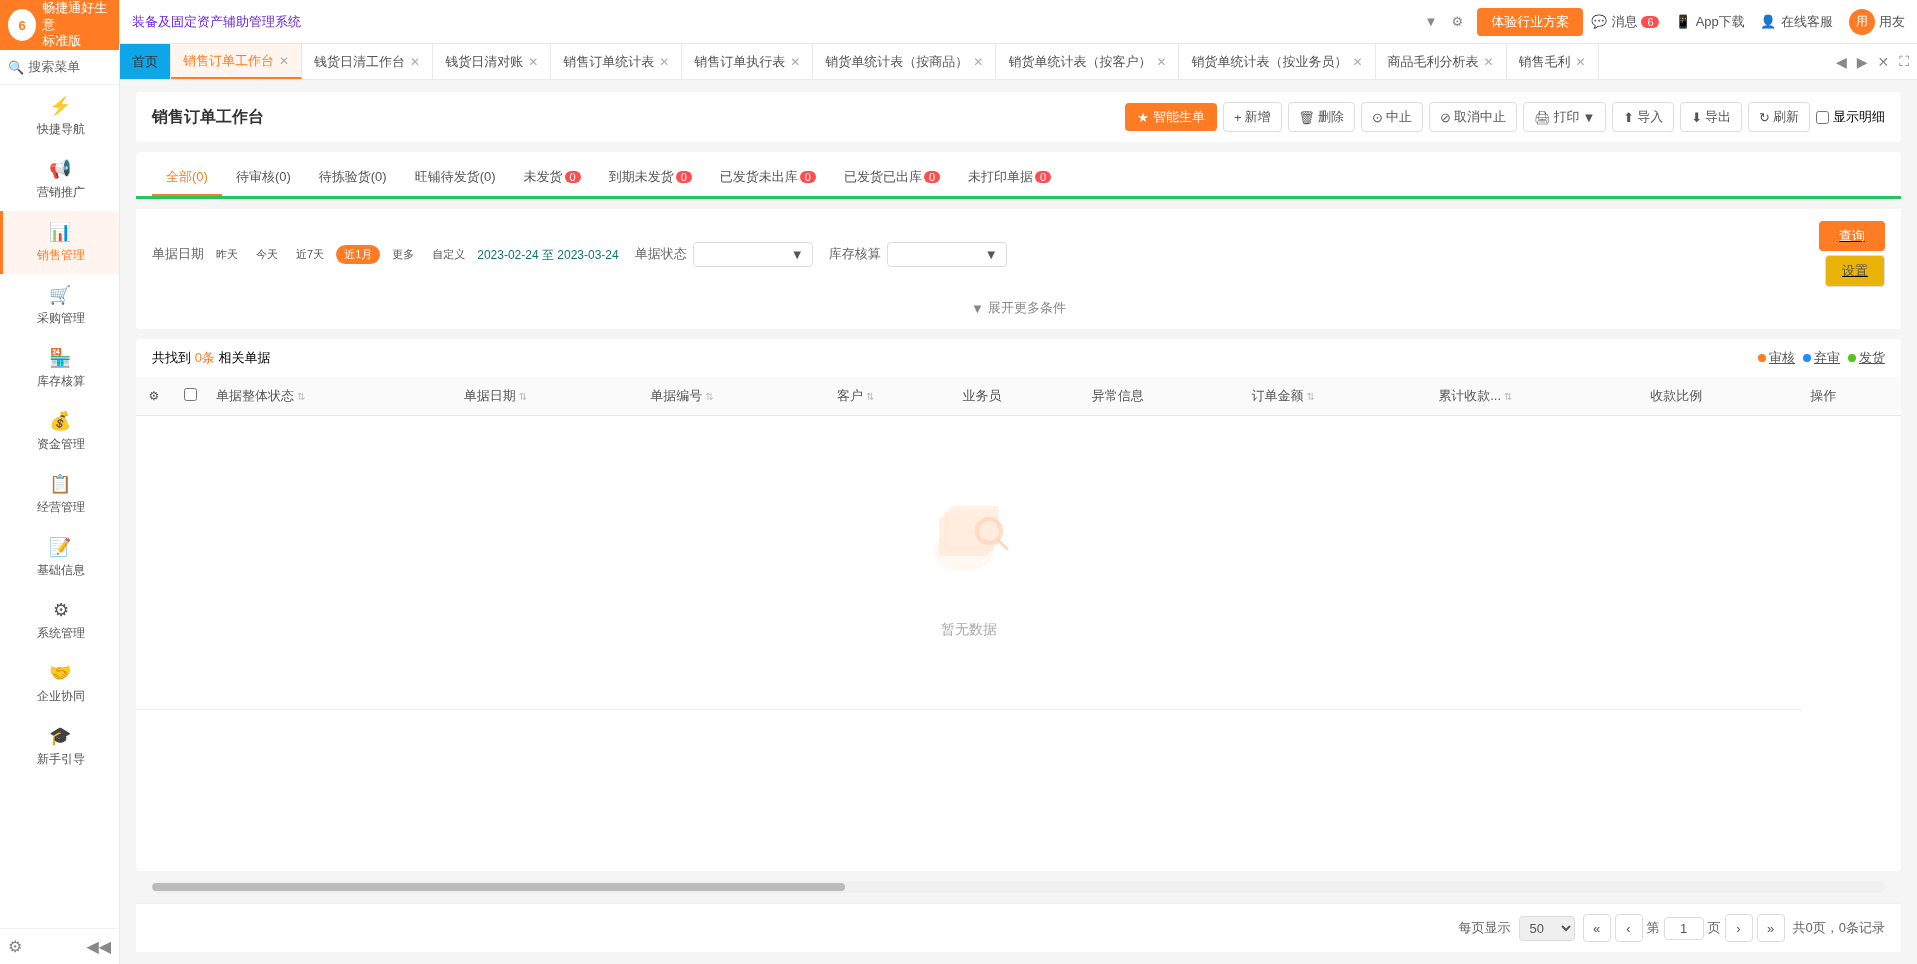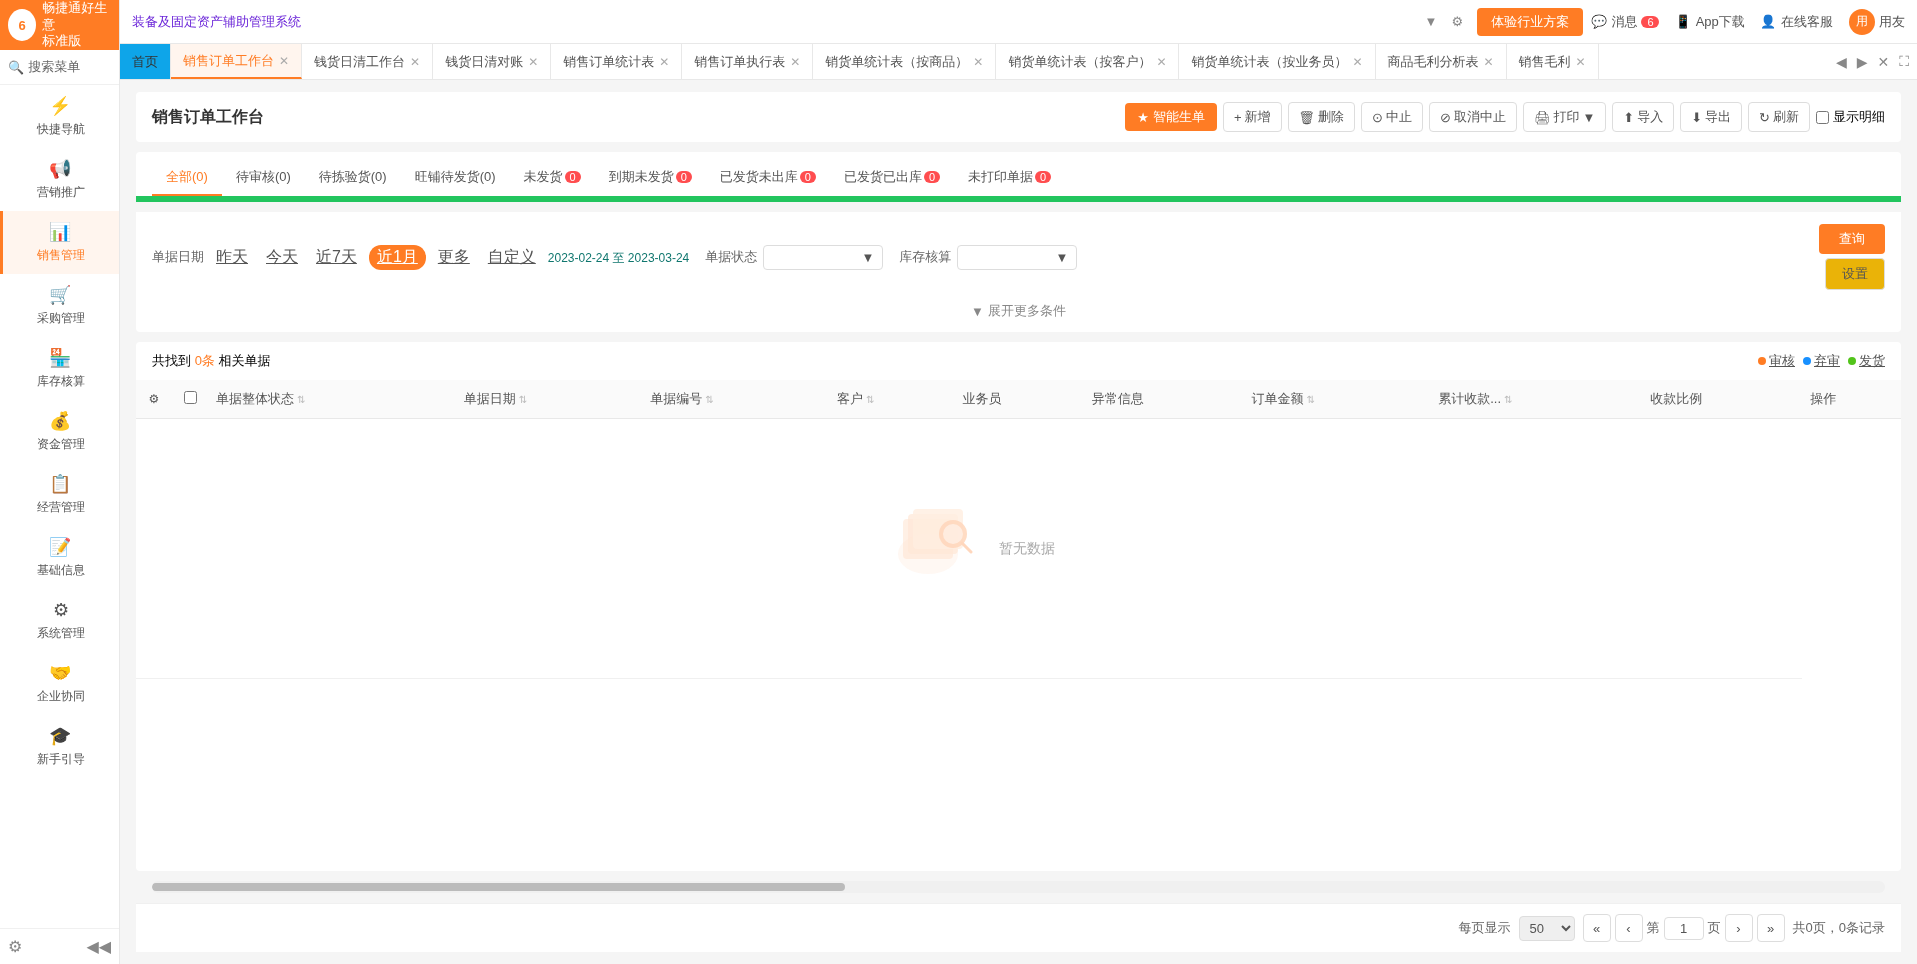--- a/index.html
+++ b/index.html
@@ -43,32 +43,32 @@
     .content { flex: 1; overflow-y: auto; padding: 12px 16px; background: #f5f5f5; display: flex; flex-direction: column; gap: 10px; }
 
     
     .page-header { display: flex; align-items: center; justify-content: space-between; background: #fff; padding: 10px 16px; border-radius: 4px; }
     .page-title { font-size: 16px; font-weight: bold; color: #333; }
     .page-actions { display: flex; align-items: center; gap: 6px; flex-wrap: wrap; }
     .btn-smart { background: #ff7c24; color: #fff; border: none; padding: 5px 12px; border-radius: 4px; cursor: pointer; font-size: 13px; display: flex; align-items: center; gap: 4px; }
     .btn-outline { background: #fff; color: #555; border: 1px solid #ddd; padding: 5px 10px; border-radius: 4px; cursor: pointer; font-size: 12px; display: flex; align-items: center; gap: 3px; }
 
     
-    .filter-tabs { background: #fff; padding: 8px 16px 0; border-radius: 4px 4px 0 0; display: flex; gap: 0; border-bottom: 6px solid #22c55e; }
+    .filter-tabs { background: #fff; padding: 8px 16px 0; border-radius: 4px 4px 0 0; display: flex; gap: 0; border-bottom: 3px solid #22c55e; }
     .filter-tab { padding: 8px 14px; cursor: pointer; color: #555; font-size: 13px; border-bottom: 2px solid transparent; white-space: nowrap; }
     .filter-tab.active { color: #ff7c24; border-bottom-color: #ff7c24; }
     .filter-tab .count-badge { display: inline-block; background: #ff4d4f; color: #fff; border-radius: 10px; padding: 0 5px; font-size: 11px; min-width: 16px; text-align: center; margin-left: 2px; }
 
     
     .search-area { background: #fff; padding: 12px 16px; border-radius: 0 0 4px 4px; }
     .search-row { display: flex; align-items: center; gap: 16px; flex-wrap: wrap; }
     .search-field { display: flex; align-items: center; gap: 6px; }
     .search-label { color: #666; white-space: nowrap; font-size: 13px; }
     .date-quick { display: flex; align-items: center; gap: 6px; }
-    .date-quick-btn { padding: 2px 6px; border-radius: 3px; cursor: pointer; color: #555; font-size: 16px; text-decoration: underline; }
+    .date-quick-btn { padding: 2px 6px; border-radius: 3px; cursor: pointer; color: #555; font-size: 11px; }
     .date-quick-btn.active { background: #ff7c24; color: #fff; border-radius: 12px; padding: 2px 8px; }
     .date-range { color: #0f766e; font-size: 12px; margin-top: 3px; }
     .search-select { border: 1px solid #ddd; border-radius: 4px; padding: 4px 8px; color: #555; background: #fff; min-width: 120px; cursor: pointer; display: flex; align-items: center; justify-content: space-between; gap: 4px; font-size: 12px; }
     .expand-btn { display: flex; align-items: center; gap: 4px; color: #888; cursor: pointer; font-size: 12px; margin-top: 4px; text-align: center; }
     .btn-query { background: #ff7c24; color: #fff; border: none; padding: 6px 20px; border-radius: 4px; cursor: pointer; font-size: 13px; }
     .btn-set { background: #eab308; color: #555; border: 1px solid #ddd; padding: 6px 16px; border-radius: 4px; cursor: pointer; font-size: 13px; }
 
     
     .table-area { background: #fff; border-radius: 4px; flex: 1; }
     .table-toolbar { display: flex; align-items: center; justify-content: space-between; padding: 10px 16px; }
@@ -82,21 +82,21 @@
     table { width: 100%; border-collapse: collapse; }
     thead tr { background: #fafafa; }
     th { padding: 10px 8px; text-align: left; color: #555; font-weight: normal; border-bottom: 1px solid #e8e8e8; font-size: 12px; white-space: nowrap; }
     td { padding: 10px 8px; border-bottom: 1px solid #f0f0f0; color: #333; font-size: 13px; }
     .th-sort { display: flex; align-items: center; gap: 3px; cursor: pointer; }
     .sort-icon { color: #bbb; font-size: 10px; }
     .checkbox-col { width: 36px; text-align: center; }
     .settings-col { width: 36px; text-align: center; }
 
     
-    .empty-state { display: flex; align-items: center; justify-content: center; padding: 60px 0; gap: 16px; }
+    .empty-state { display: flex; flex-direction: column; align-items: center; justify-content: center; padding: 60px 0; gap: 16px; }
     .empty-icon { font-size: 80px; opacity: 0.4; color: #ff9c5b; }
     .empty-text { color: #aaa; font-size: 14px; }
 
     
     .pagination { display: flex; align-items: center; justify-content: flex-end; padding: 10px 16px; gap: 8px; border-top: 1px solid #f0f0f0; background: #fff; }
     .pagination-label { color: #666; }
     .page-size-select { border: 1px solid #ddd; border-radius: 4px; padding: 3px 6px; color: #555; }
     .page-nav { display: flex; align-items: center; gap: 4px; }
     .page-btn { width: 28px; height: 28px; border: 1px solid #ddd; border-radius: 4px; display: flex; align-items: center; justify-content: center; cursor: pointer; color: #555; }
     .page-input { width: 40px; border: 1px solid #ddd; border-radius: 4px; padding: 3px; text-align: center; color: #555; }
@@ -339,21 +339,21 @@
             <span>▼</span>
           </div>
         </div>
         <div class="search-field">
           <span class="search-label">库存核算</span>
           <div class="search-select">
             <span></span>
             <span>▼</span>
           </div>
         </div>
-        <div style="margin-left:auto;display:flex;flex-direction:column;gap:4px;align-items:flex-end;">
+        <div style="margin-left:auto;display:flex;flex-direction:column;gap:4px;align-items:flex-end;text-decoration:underline;">
           <button class="btn-query">查询</button>
           <button class="btn-set">设置</button>
         </div>
       </div>
       <div style="display:flex;justify-content:center;margin-top:8px;">
         <div class="expand-btn">
           <span>▼</span>
           <span>展开更多条件</span>
         </div>
       </div>

